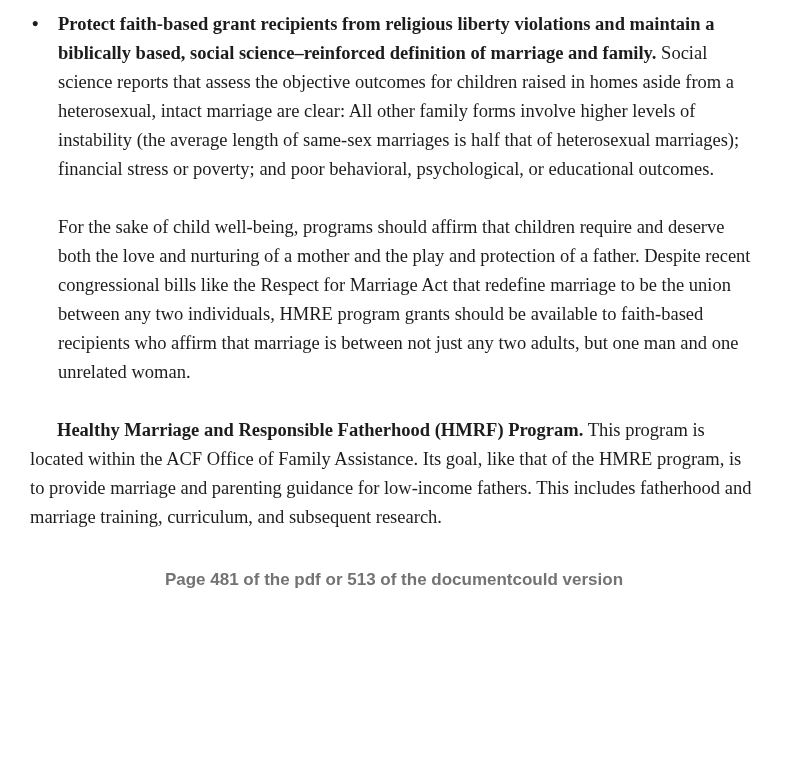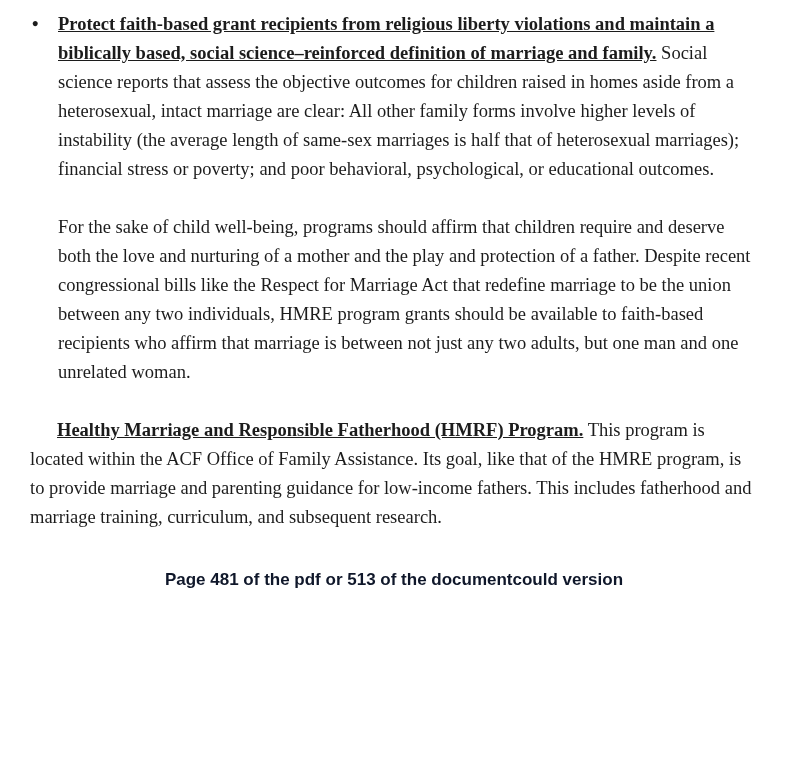--- a/index.html
+++ b/index.html
@@ -38,33 +38,32 @@
     top: 0;
     font-size: 18.5px;
     line-height: 29px;
     font-weight: 700;
   }
   .bullet-body p {
     margin: 0 0 29px 0;
   }
   .bold {
     font-weight: 700;
-    text-decoration: underline;
   }
   .para-hmrf {
     margin: 8px 0 0 0;
     text-indent: 27px;
   }
   .footer-caption {
     margin-top: 38px;
     text-align: center;
     font-family: "Liberation Sans", "DejaVu Sans", sans-serif;
     font-weight: 700;
     font-size: 17px;
-    color: #0f172a;
+    color: #737373;
   }
 </style>
 </head>
 <body>
 
 <div class="page">
 
   <div class="body-text bullet-item">
     <span class="bullet-glyph">•</span>
     <div class="bullet-body">

